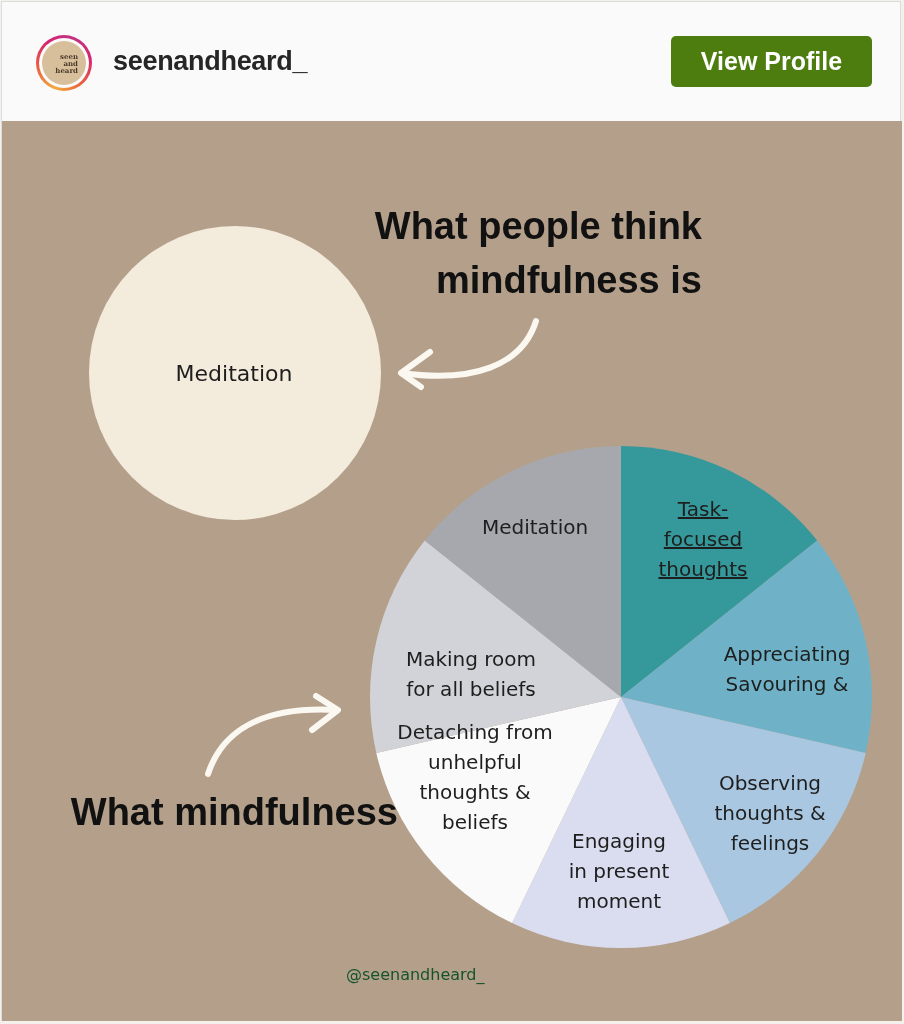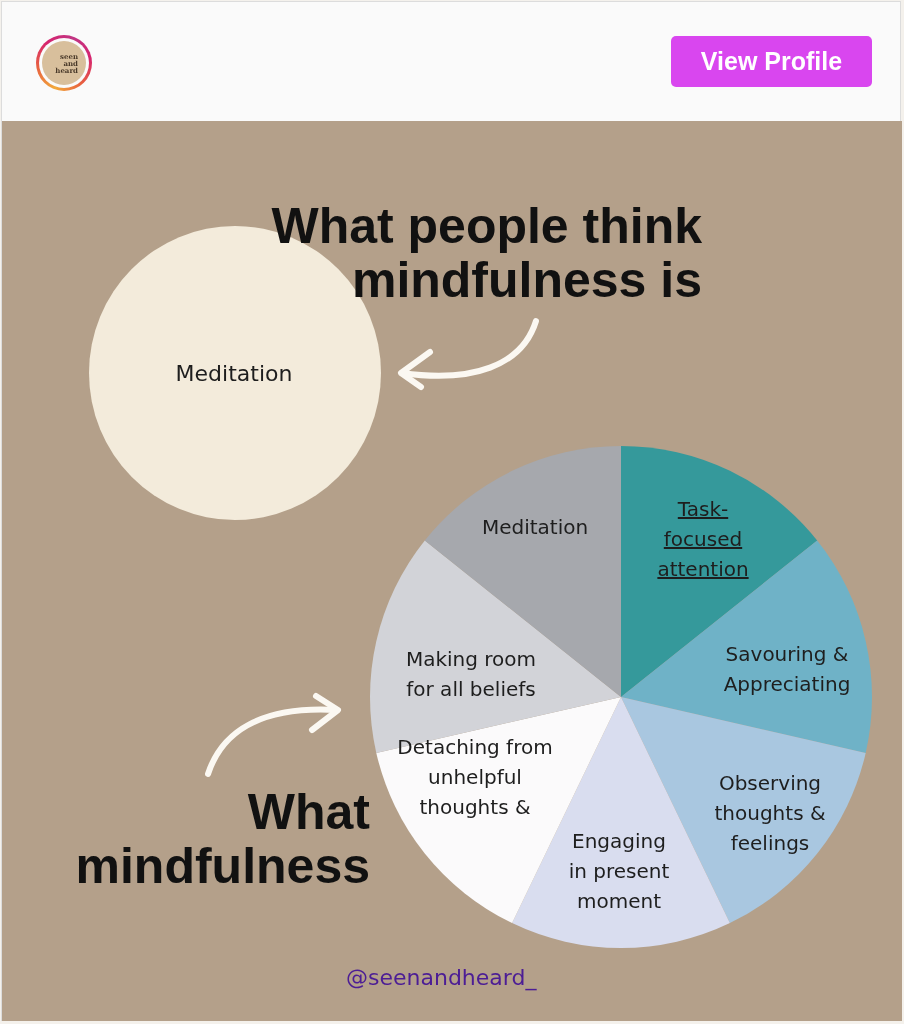--- a/index.html
+++ b/index.html
@@ -33,65 +33,66 @@
     padding-right: 8px; box-sizing: border-box;
     font-family: "DejaVu Serif", serif; font-weight: bold; font-size: 7px; line-height: 7px;
     color: #4a3a2a;
   }
   .username {
     position: absolute; left: 111px; top: 44px;
     font-size: 27px; font-weight: bold; color: #262626; letter-spacing: -0.3px;
   }
   .view-btn {
     position: absolute; left: 669px; top: 34px; width: 201px; height: 51px;
-    background: #d946ef; border-radius: 5px; border: none;
+    background: #4d7c0f; border-radius: 5px; border: none;
     color: #ffffff; font-family: "Liberation Sans", sans-serif; font-weight: bold; font-size: 25px;
     display: flex; align-items: center; justify-content: center; cursor: pointer;
   }
   .post {
     position: absolute; left: 0; top: 119px; width: 900px; height: 900px;
     background: #b4a08a;
   }
   .post svg { position: absolute; left: 0; top: 0; }
   .headline {
     position: absolute; font-family: "Liberation Sans", sans-serif; font-weight: bold;
-    color: #111111; line-height: 54px; font-size: 50px;
+    color: #111111; line-height: 54px; font-size: 38px;
   }
   .headline.top { right: 200px; top: 78px; text-align: right; }
-  .headline.bottom { right: 532px; top: 664px; text-align: right; }
+  .headline.bottom { right: 504px; top: 664px; text-align: right; }
   .headline span { display: block; }
   .slice-label {
     position: absolute; font-family: "DejaVu Sans", sans-serif; font-size: 20px;
     line-height: 30px; color: #1e1e1e; text-align: center; white-space: nowrap;
     transform: translate(-50%, -50%);
   }
   .slice-label span { display: block; }
   .think-label {
     position: absolute; left: 232px; top: 252px; transform: translate(-50%, -50%);
     font-family: "DejaVu Sans", sans-serif; font-size: 22px; color: #1e1e1e;
   }
   .watermark {
     position: absolute; left: 344px; top: 844px;
-    font-family: "DejaVu Sans", sans-serif; font-size: 22px; color: #4c1d95;
+    font-family: "DejaVu Sans", sans-serif; font-size: 16px; color: #14532d;
   }
 </style>
 </head>
 <body>
 
 <div class="frame">
   <div class="header">
     <div class="avatar-ring">
       <div class="avatar-inner">
         <div class="avatar">
           <span>seen</span>
           <span>and</span>
           <span>heard</span>
         </div>
       </div>
     </div>
+    <div class="username">seenandheard_</div>
     <button class="view-btn">View Profile</button>
   </div>
 
   <div class="post">
     <svg width="900" height="900" viewBox="0 0 900 900">
 
       <ellipse cx="233" cy="252" rx="146" ry="147" fill="#f3ebdb"></ellipse>
 
       <g id="pie">
           <path d="M619 576 L619.0 325.0 A251 251 0 0 1 815.2 419.5 Z" fill="#35999b"></path>
@@ -121,40 +122,41 @@
     <div class="think-label">Meditation</div>
 
     <div class="headline bottom">
       <span>What mindfulness</span>
     </div>
 
     <div id="slice-labels">
         <div class="slice-label" style="left: 701px; top: 418px; text-decoration: underline;">
           <span>Task-</span>
           <span>focused</span>
-          <span>attention</span>
+          <span>thoughts</span>
         </div>
         <div class="slice-label" style="left: 785px; top: 548px;">
+          <span>Appreciating</span>
           <span>Savouring &amp;</span>
-          <span>Appreciating</span>
         </div>
         <div class="slice-label" style="left: 768px; top: 692px;">
           <span>Observing</span>
           <span>thoughts &amp;</span>
           <span>feelings</span>
         </div>
         <div class="slice-label" style="left: 617px; top: 750px;">
           <span>Engaging</span>
           <span>in present</span>
           <span>moment</span>
         </div>
         <div class="slice-label" style="left: 473px; top: 656px;">
           <span>Detaching from</span>
           <span>unhelpful</span>
           <span>thoughts &amp;</span>
+          <span>beliefs</span>
         </div>
         <div class="slice-label" style="left: 469px; top: 553px;">
           <span>Making room</span>
           <span>for all beliefs</span>
         </div>
         <div class="slice-label" style="left: 533px; top: 406px;">
           <span>Meditation</span>
         </div>
       </div>
 

